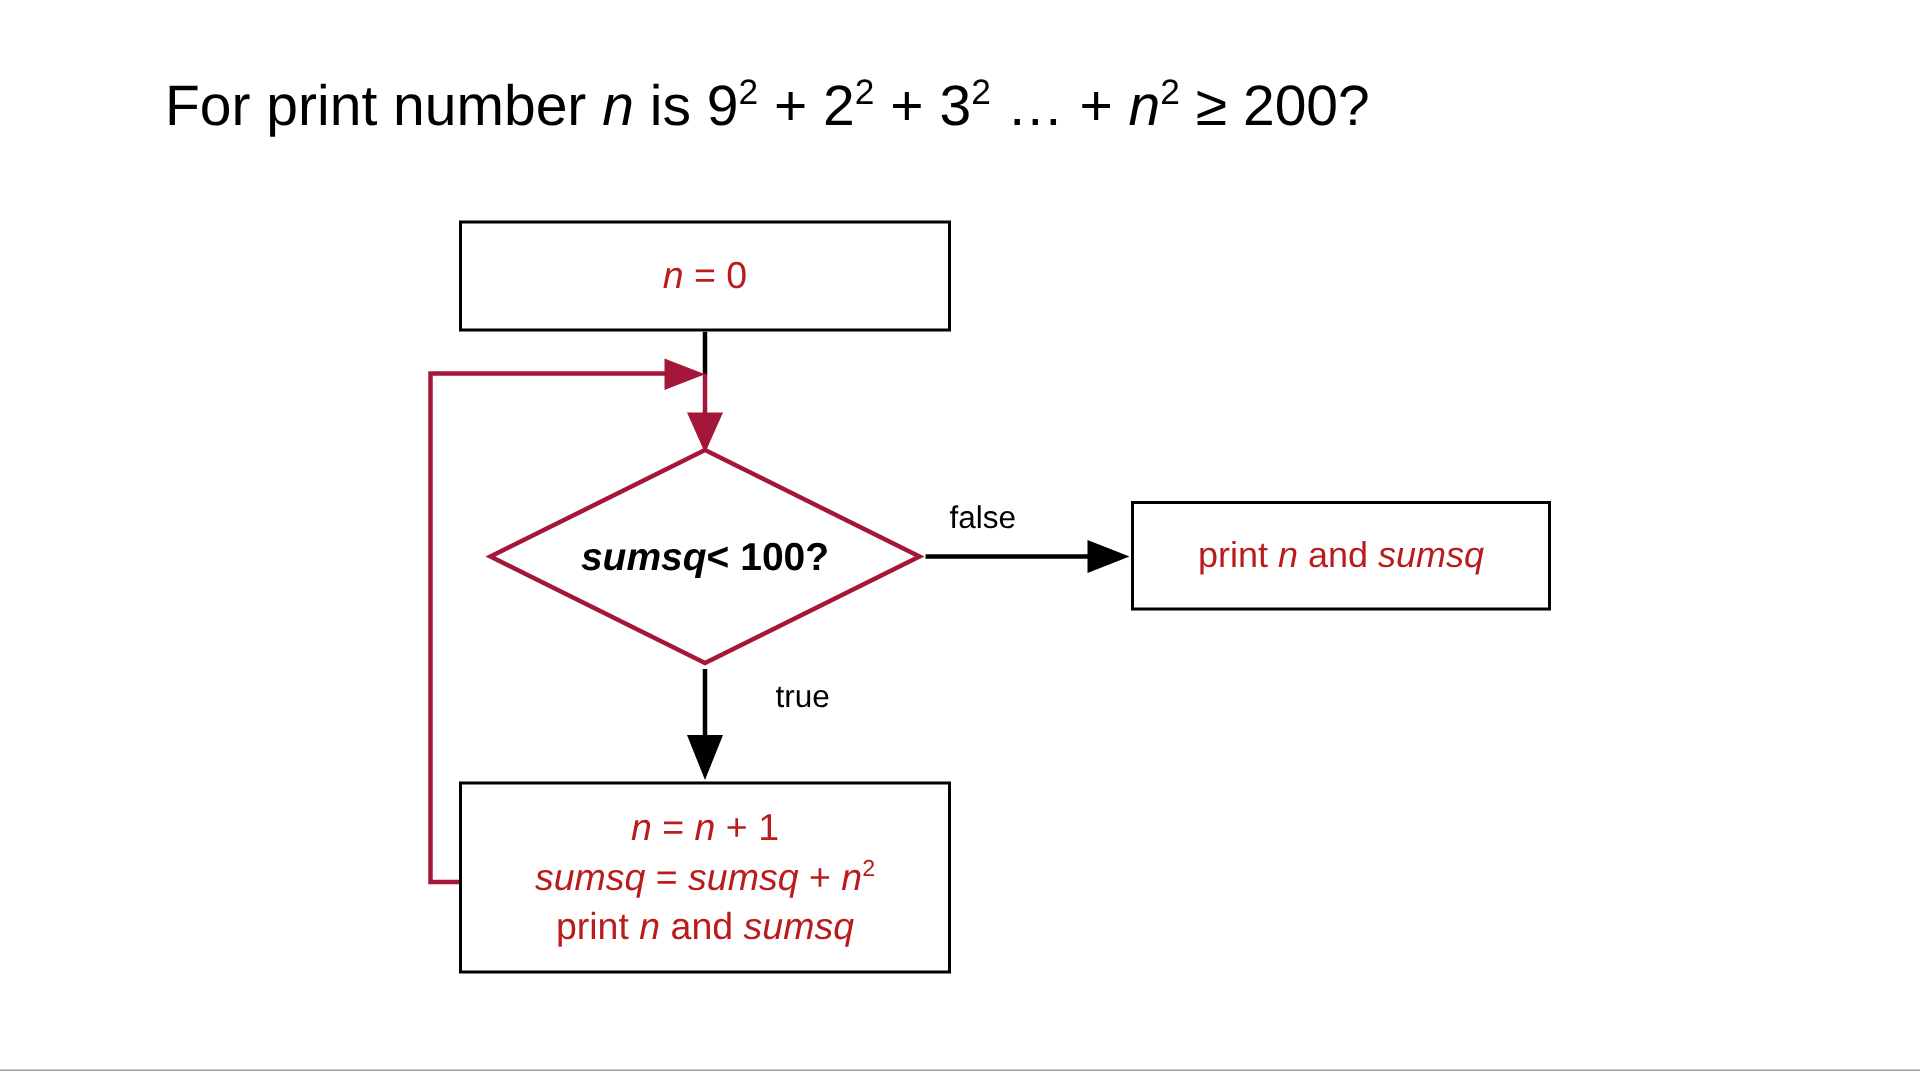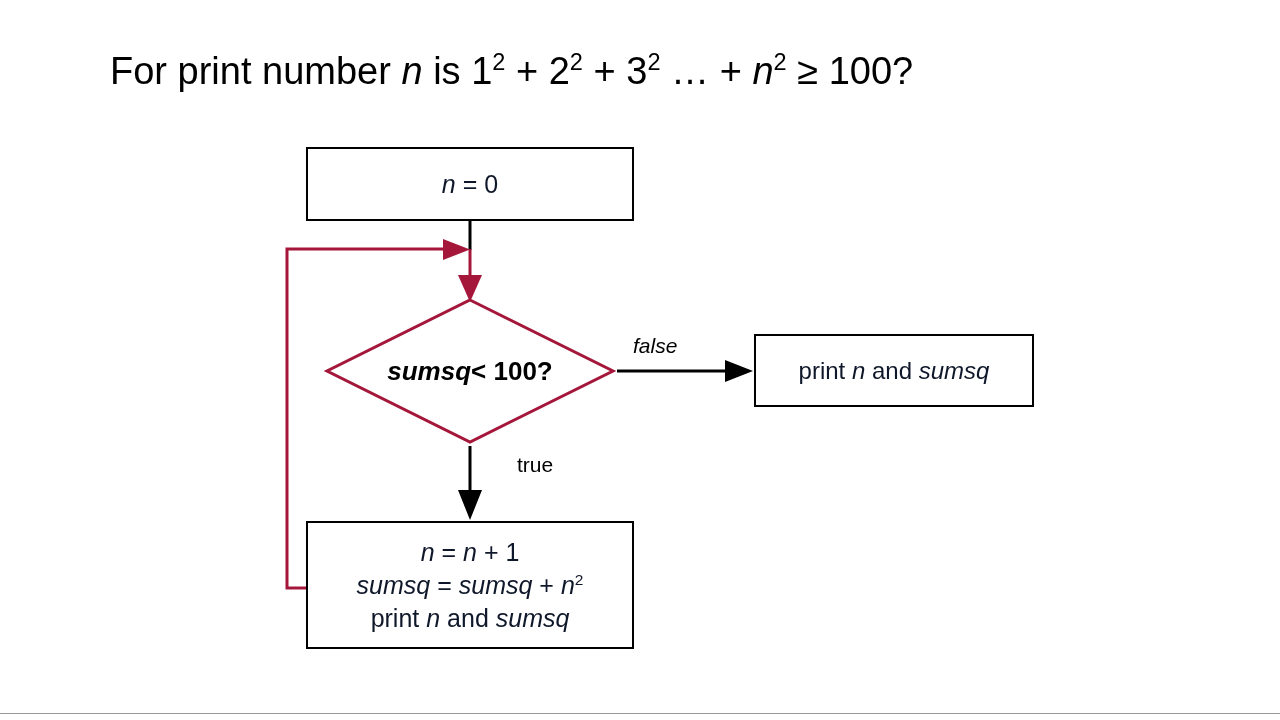--- a/index.html
+++ b/index.html
@@ -33,21 +33,21 @@
   
   .box {
     position: absolute;
     box-sizing: border-box;
     border: 2.5px solid #000000;
     background: #ffffff;
     display: flex;
     flex-direction: column;
     align-items: center;
     justify-content: center;
-    color: #0f172a;
+    color: #b91c1c;
     text-align: center;
   }
   .box .line { white-space: nowrap; }
 
   #box-init   { left: 306px; top: 147px;  width: 328px; height: 74px;  font-size: 25px; line-height: 1.30; }
   #box-update { left: 306px; top: 521px;  width: 328px; height: 128px; font-size: 25px; line-height: 1.32; text-align: right; }
   #box-print  { left: 754px; top: 334px;  width: 280px; height: 73px;  font-size: 24px; }
 
   
   #diamond-wrap {
@@ -81,40 +81,40 @@
     pointer-events: none;
   }
 
   
   .edge-label {
     position: absolute;
     font-size: 21px;
     color: #000000;
     white-space: nowrap;
   }
-  #label-false { left: 633px; top: 334px; font-style: italic; }
+  #label-false { left: 633px; top: 334px; }
   #label-true  { left: 477px; top: 453px; margin-left: 40px; }
 
   
   #bottom-rule {
     position: absolute;
     left: 0;
     top: 713px;
     width: 1280px;
     height: 1px;
     background: #9a9a9a;
   }
 </style>
 </head>
 <body>
 
 <div id="slide">
 
   <div id="title">
-    <span>For print number </span><span class="it">n</span><span> is 1</span><sup>2</sup><span> + 2</span><sup>2</sup><span> + 3</span><sup>2</sup><span> … + </span><span class="it">n</span><sup>2</sup><span> ≥ 100?</span>
+    <span>For print number </span><span class="it">n</span><span> is 9</span><sup>2</sup><span> + 2</span><sup>2</sup><span> + 3</span><sup>2</sup><span> … + </span><span class="it">n</span><sup>2</sup><span> ≥ 200?</span>
   </div>
 
   <svg id="connectors" width="1280" height="720" viewBox="0 0 1280 720" xmlns="http://www.w3.org/2000/svg">
 
     <line x1="470" y1="221" x2="470" y2="250" stroke="#000000" stroke-width="3"></line>
 
     <line x1="470" y1="249" x2="470" y2="278" stroke="#A5173A" stroke-width="3"></line>
     <polygon points="458,275 482,275 470,302" fill="#A5173A"></polygon>
 
     <polyline points="307,588 287,588 287,249 447,249" fill="none" stroke="#A5173A" stroke-width="3"></polyline>

